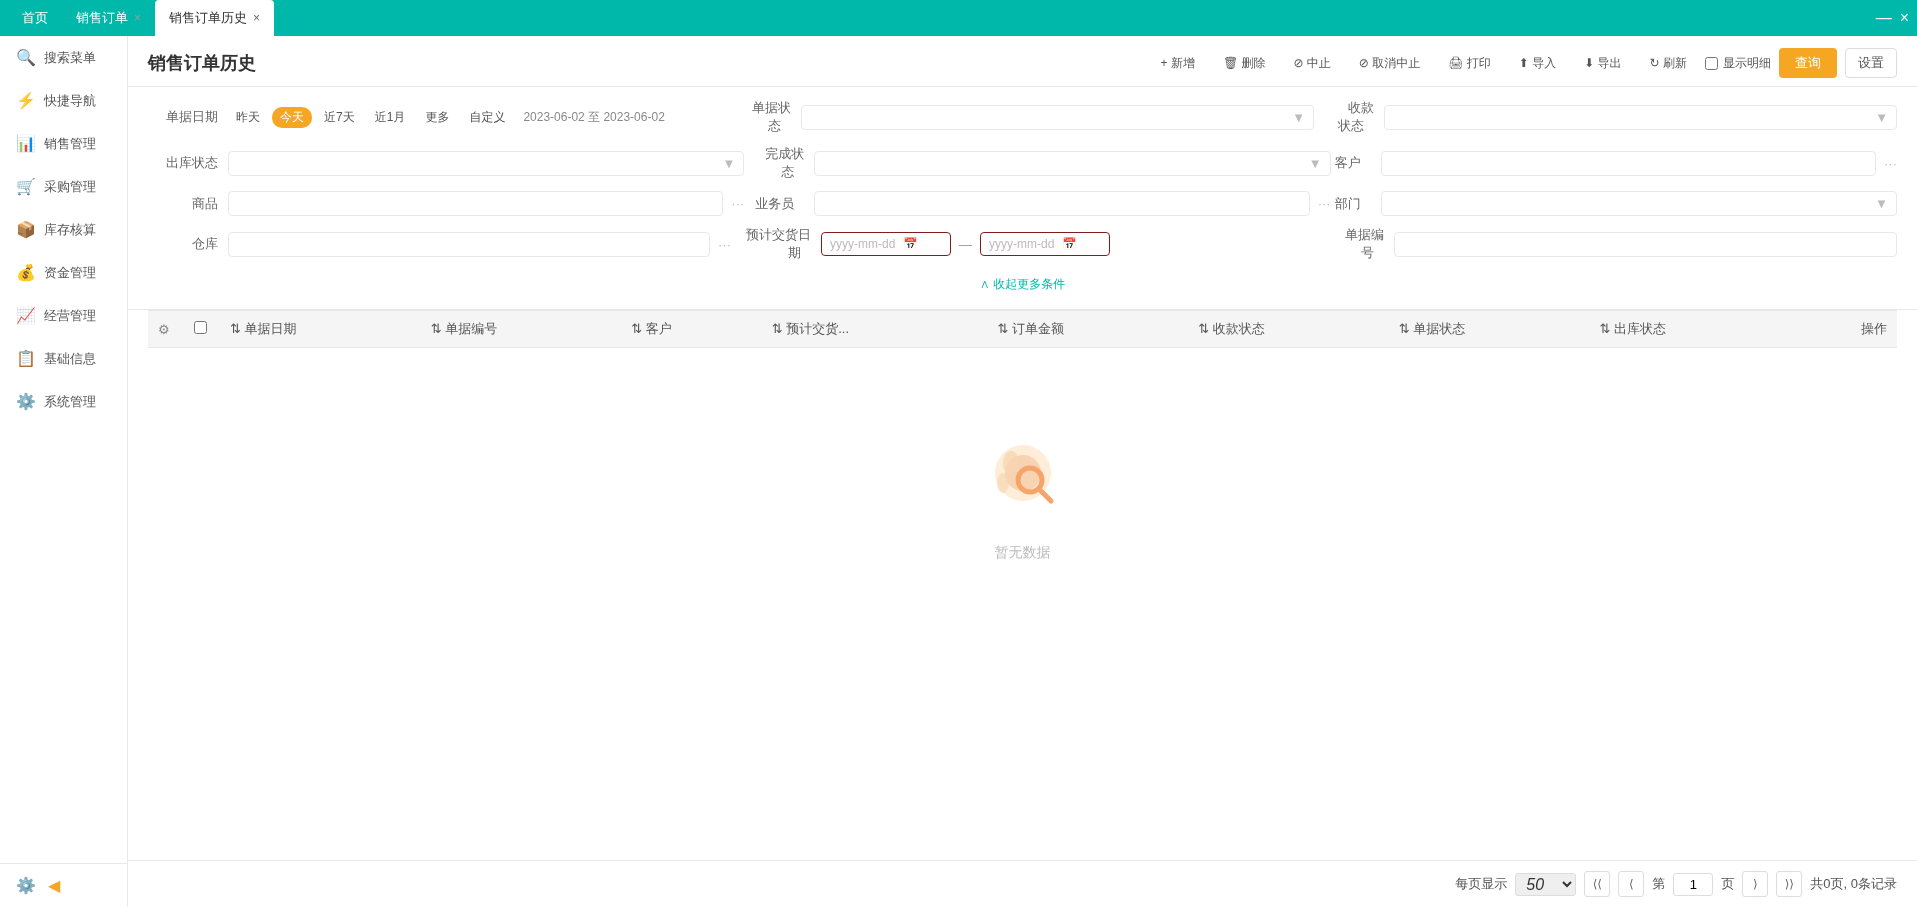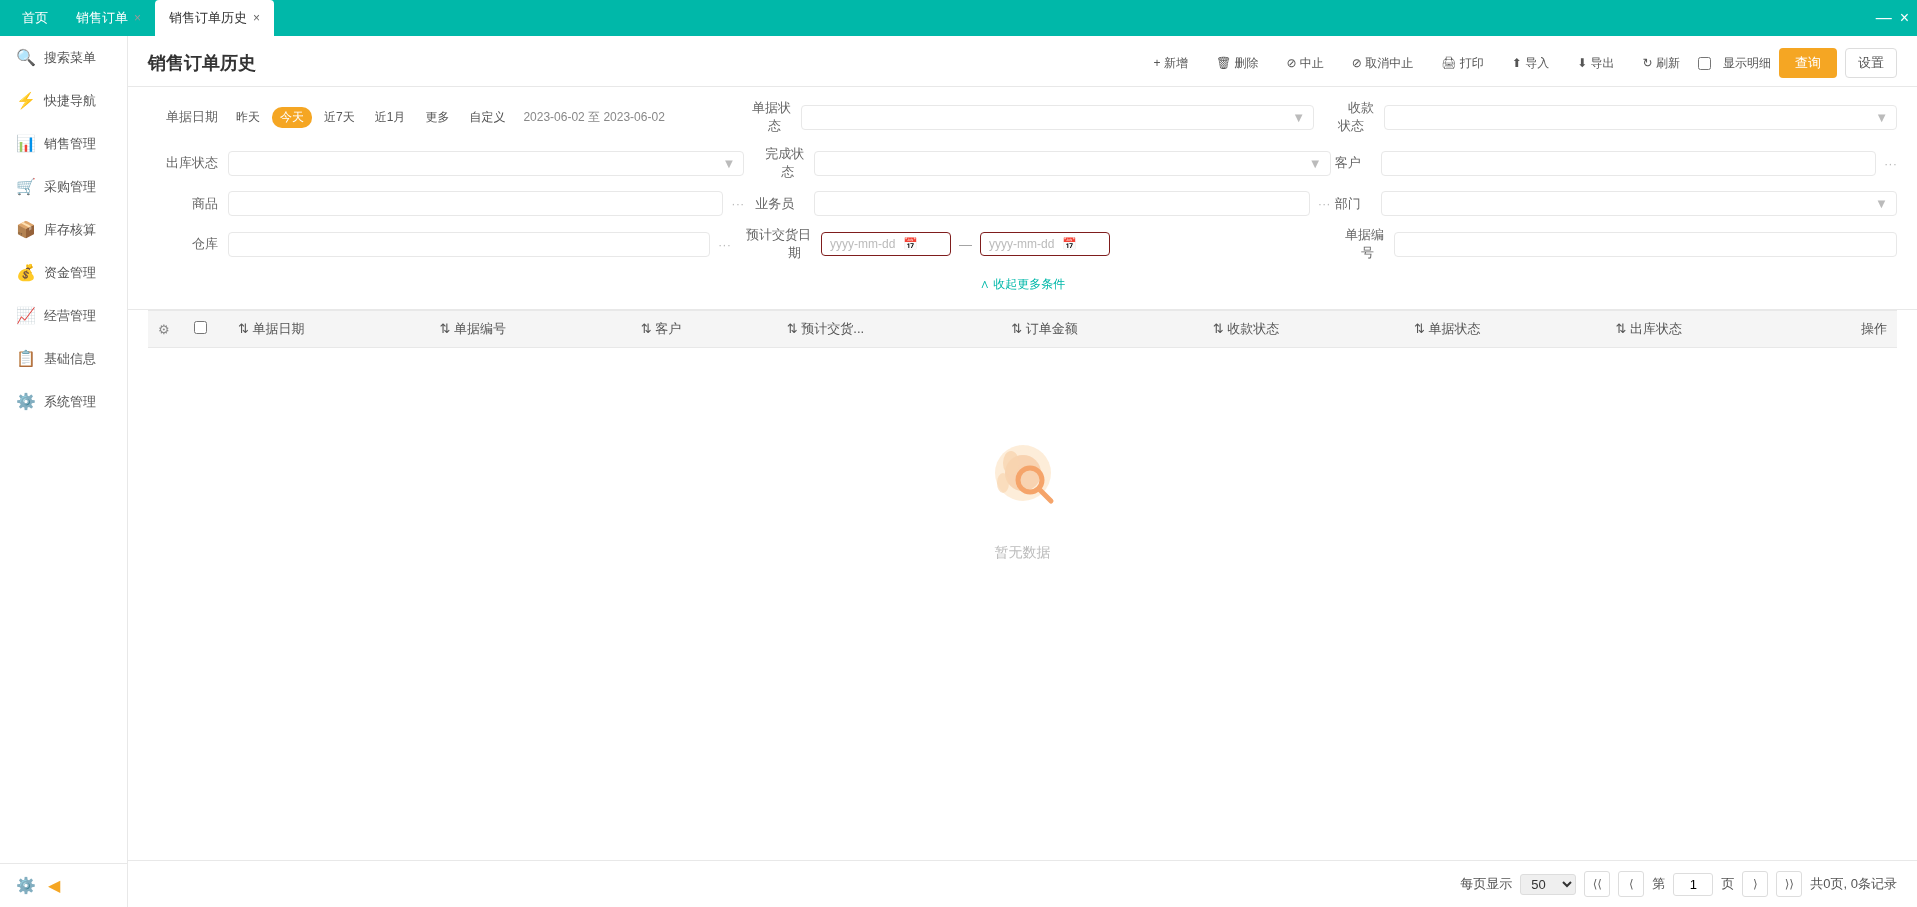--- a/index.html
+++ b/index.html
@@ -134,21 +134,21 @@
     }
     .btn-settings {
       border: 1px solid #ddd;
       background: white;
       padding: 5px 12px;
       border-radius: 4px;
       cursor: pointer;
       font-size: 13px;
       color: #555;
     }
-    .checkbox-label { display: flex; align-items: center; gap: 12px; font-size: 12px; color: #555; cursor: pointer; }
+    .checkbox-label { display: flex; align-items: center; gap: 5px; font-size: 12px; color: #555; cursor: pointer; }
 
     
     .filter-area {
       padding: 12px 20px;
       border-bottom: 1px solid #e8e8e8;
       flex-shrink: 0;
     }
     .filter-row {
       display: flex;
       align-items: center;
@@ -241,21 +241,21 @@
     .data-table th {
       background: #f5f5f5;
       border-bottom: 1px solid #e8e8e8;
       border-top: 1px solid #e8e8e8;
       padding: 9px 10px;
       text-align: left;
       color: #555;
       font-weight: normal;
       white-space: nowrap;
     }
-    .th-sort { display: flex; align-items: center; gap: 3px; margin-left: 8px; }
+    .th-sort { display: flex; align-items: center; gap: 3px; }
     .settings-icon-th { color: #888; cursor: pointer; }
 
     
     .empty-state {
       display: flex;
       flex-direction: column;
       align-items: center;
       justify-content: center;
       padding: 80px 0;
       color: #bbb;
@@ -277,22 +277,23 @@
       background: white;
       flex-shrink: 0;
       gap: 8px;
       font-size: 13px;
       color: #555;
     }
     .per-page-select {
       border: 1px solid #ddd;
       border-radius: 3px;
       padding: 1px 6px;
-      font-size: 13px;
+      font-size: 16px;
       color: #333;
+      font-style: italic;
     }
     .page-btn {
       width: 26px;
       height: 26px;
       border: 1px solid #ddd;
       background: white;
       border-radius: 3px;
       cursor: pointer;
       display: flex;
       align-items: center;

